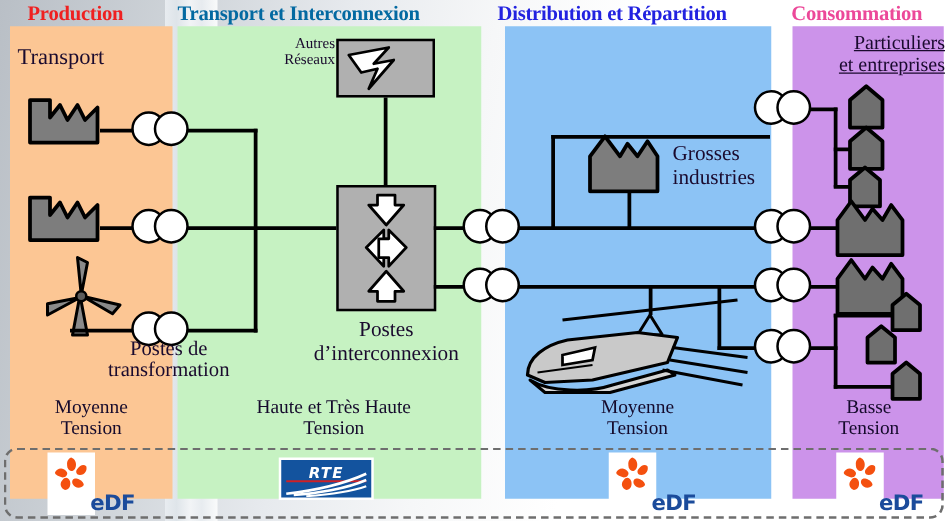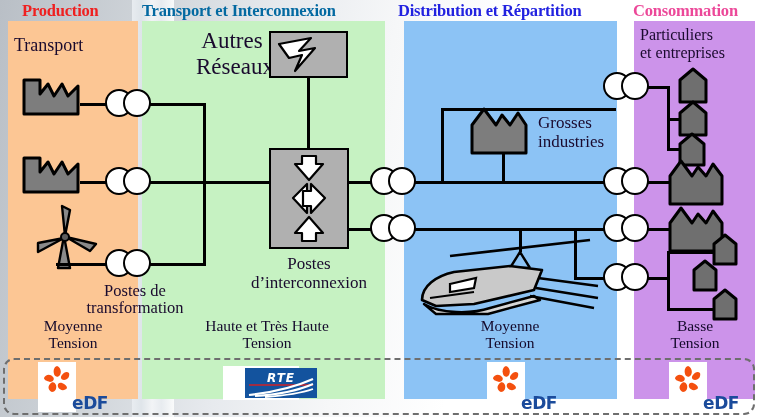--- a/index.html
+++ b/index.html
@@ -59,21 +59,21 @@
 
   
   .volt{position:absolute;font-size:15.5px;line-height:1.08;text-align:center;color:#150a2c;}
 
   
   .edf{position:absolute;width:38px;height:50px;background:#ffffff;}
   .edf .txt{position:absolute;left:0;bottom:-1px;width:38px;text-align:center;
     font-family:"DejaVu Sans", sans-serif;font-weight:bold;font-size:17px;color:#1b4b9b;letter-spacing:-0.5px;padding-left:33px;}
   
   .rte{position:absolute;width:76px;height:34px;background:#ffffff;padding:2px;box-sizing:border-box;}
-  .rte .inner{position:relative;width:100%;height:100%;background:#13539e;overflow:hidden;margin-left:20px;}
+  .rte .inner{position:relative;width:100%;height:100%;background:#13539e;overflow:hidden;}
   .rte .rtetxt{position:absolute;left:0;top:3px;width:100%;text-align:center;
     font-family:"DejaVu Sans", sans-serif;font-style:italic;font-weight:bold;font-size:12px;color:#fff;letter-spacing:1px;}
 </style>
 </head>
 <body>
 
 <div id="stage">
 
   <div class="backdrop"></div>
   <div class="backdrop2"></div>
@@ -123,26 +123,26 @@
   <div class="xfmr" style="left:105px;top:249px;">
       <i class="a"></i>
       <i class="b"></i>
     </div>
 
   <div class="wire wh" style="left:150px;top:103px;width:56px;"></div>
   <div class="wire wh" style="left:150px;top:263px;width:56px;"></div>
   <div class="wire wv" style="left:203px;top:103px;height:163px;"></div>
   <div class="wire wh" style="left:150px;top:181px;width:120px;"></div>
 
-  <div class="label" style="left:70px;top:270px;width:130px;text-align:center;margin-top:12px;">
+  <div class="label" style="left:70px;top:270px;width:130px;text-align:center;">
     <span>Postes de</span><br>
     <span>transformation</span>
   </div>
 
-  <div class="label" style="left:196px;top:28px;width:72px;text-align:center;font-size:23px;line-height:1.12;">
+  <div class="label" style="left:196px;top:28px;width:72px;text-align:right;font-size:12px;line-height:1.12;">
     <span>Autres</span><br>
     <span>Réseaux</span>
   </div>
 
   <div class="greybox" style="left:269px;top:31px;width:79px;height:47px;">
     <svg width="75" height="43" viewBox="0 0 75 43">
       <path d="M8 11 L40 5 L28 18 L44 15 L24 38 L31 22 L18 25 Z" fill="#ffffff" stroke="#000" stroke-width="2.2" stroke-linejoin="round"></path>
     </svg>
   </div>
   <div class="wire wv" style="left:307px;top:78px;height:70px;"></div>
@@ -219,21 +219,21 @@
     </div>
   <div class="xfmr" style="left:603px;top:214px;">
       <i class="a"></i>
       <i class="b"></i>
     </div>
   <div class="xfmr" style="left:603px;top:263px;">
       <i class="a"></i>
       <i class="b"></i>
     </div>
 
-  <div class="label" style="left:640px;top:26px;width:116px;text-align:left;font-size:16px;line-height:1.1;">
+  <div class="label" style="left:640px;top:26px;width:116px;text-align:right;font-size:16px;line-height:1.1;text-decoration:underline;">
     <span>Particuliers</span><br>
     <span>et entreprises</span>
   </div>
 
   <div class="wire wh" style="left:648px;top:86px;width:22px;"></div>
   <div class="wire wv" style="left:667px;top:86px;height:64px;"></div>
   <div class="wire wh" style="left:667px;top:118px;width:14px;"></div>
   <div class="wire wh" style="left:667px;top:148px;width:14px;"></div>
 
   <svg class="factory" style="left:676px;top:66px;" width="36" height="38" viewBox="0 0 36 38">

